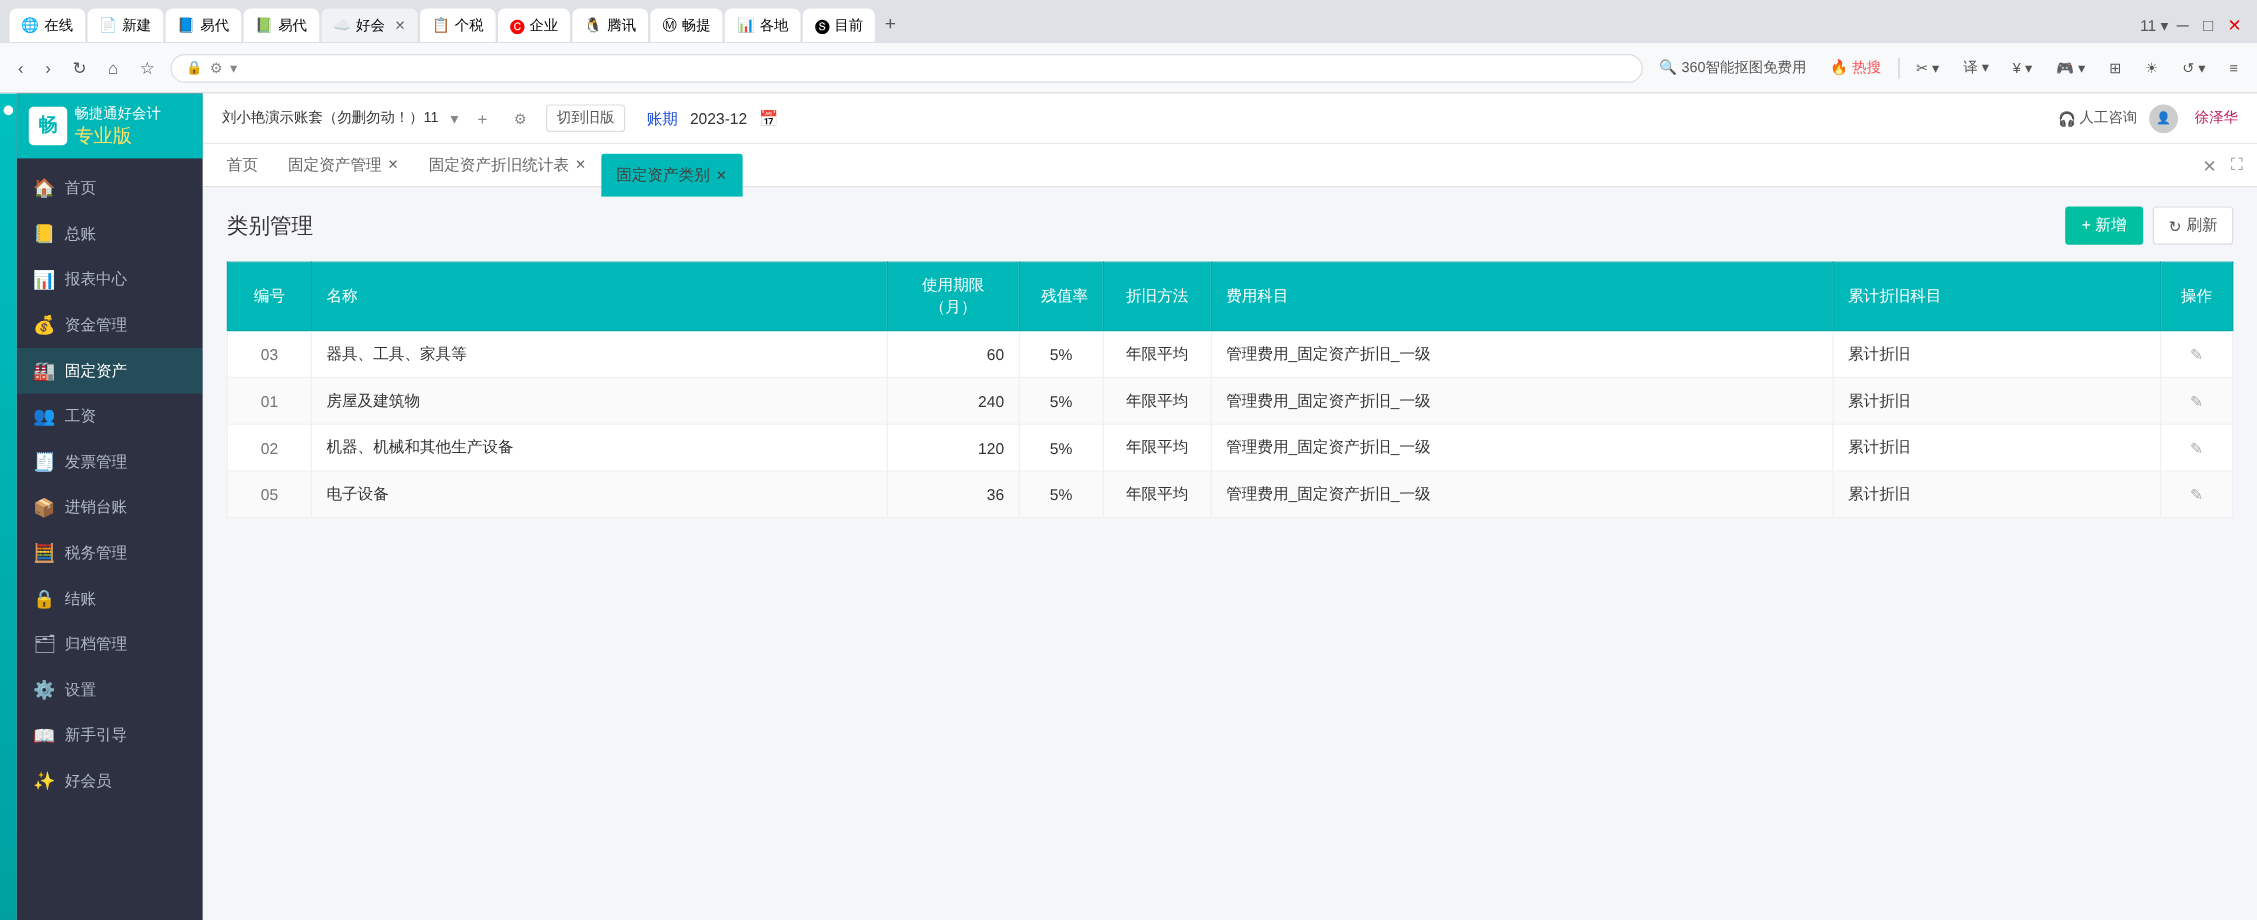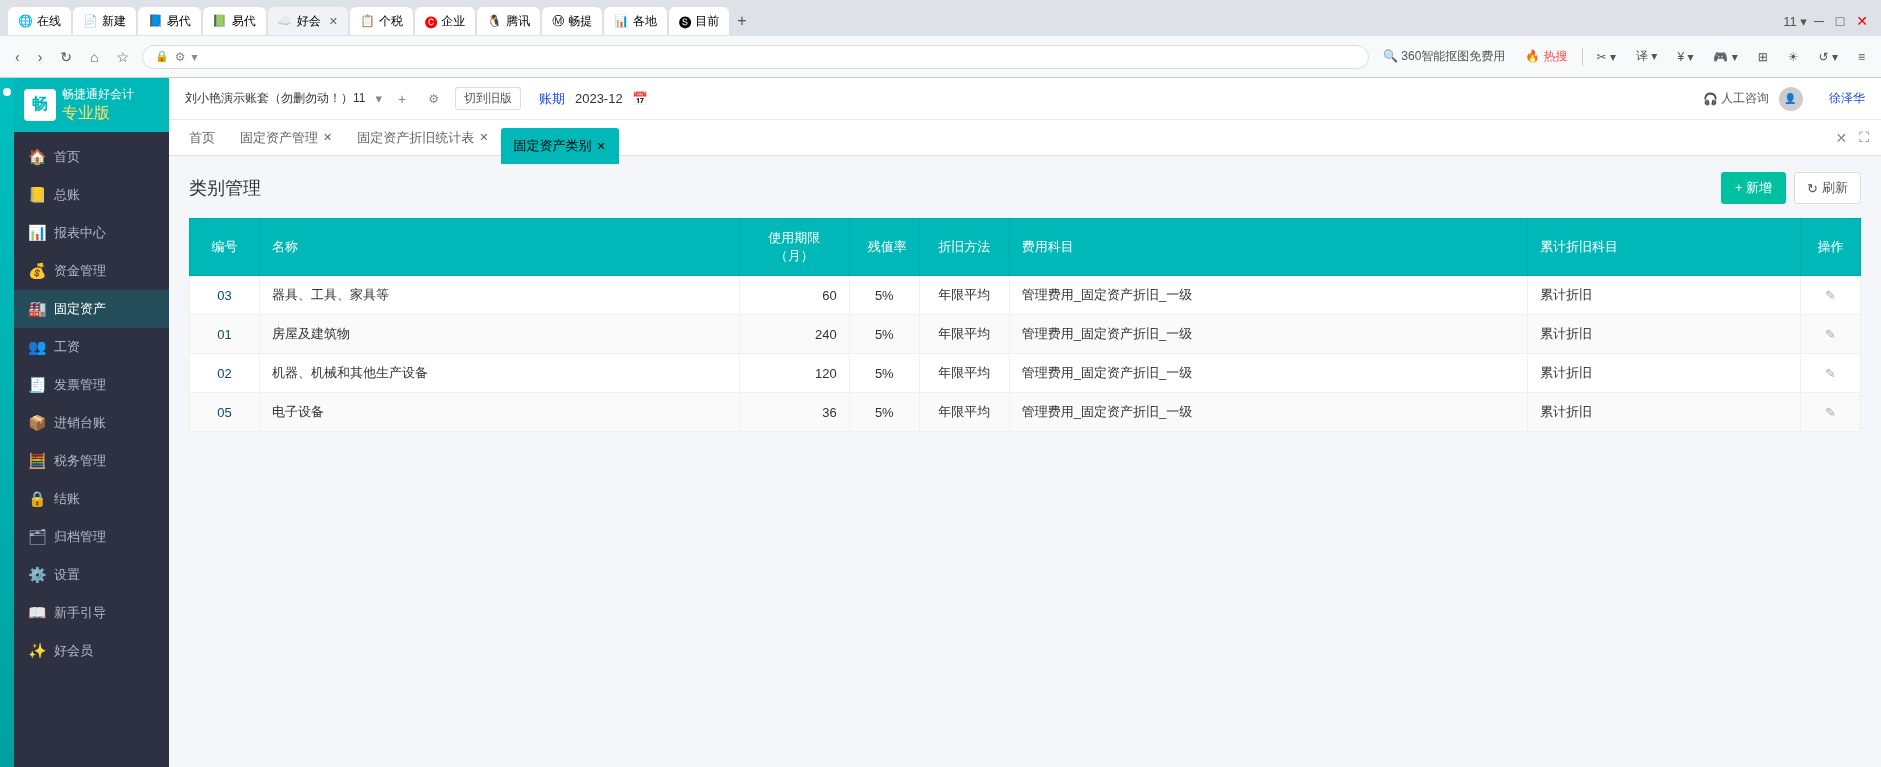--- a/index.html
+++ b/index.html
@@ -48,21 +48,21 @@
     .period-btn { background: #fff; border: 1px solid #ddd; border-radius: 3px; padding: 2px 8px; cursor: pointer; font-size: 12px; color: #555; }
     .period-label { color: #1d4ed8; }
     .period-value { color: #333; font-weight: 500; }
     .calendar-icon { color: #00b8b8; }
     .top-action-btn { background: none; border: none; cursor: pointer; font-size: 12px; color: #555; display: flex; align-items: center; gap: 3px; }
     .user-avatar { width: 24px; height: 24px; background: #ccc; border-radius: 50%; display: inline-flex; align-items: center; justify-content: center; font-size: 10px; color: #666; }
 
     
     .page-tabs { background: #fff; border-bottom: 1px solid #e0e0e0; display: flex; align-items: center; padding: 0 8px; height: 36px; gap: 0; }
     .page-tab { display: flex; align-items: center; padding: 0 12px; height: 36px; font-size: 13px; color: #666; cursor: pointer; border-right: 1px solid transparent; gap: 5px; white-space: nowrap; }
-    .page-tab.active { color: #000000; background: #00b8b8; border-radius: 3px 3px 0 0; margin-top: 17px; }
+    .page-tab.active { color: #404040; background: #00b8b8; border-radius: 3px 3px 0 0; margin-top: 17px; }
     .page-tab .tab-x { font-size: 11px; cursor: pointer; }
     .page-tab-actions { margin-left: auto; display: flex; gap: 4px; }
     .page-tab-action { background: none; border: none; cursor: pointer; color: #888; font-size: 14px; padding: 2px 4px; }
 
     
     .content-area { flex: 1; padding: 16px 20px; overflow-y: auto; }
     .content-header { display: flex; align-items: center; justify-content: space-between; margin-bottom: 14px; }
     .content-title { font-size: 18px; color: #333; font-weight: 500; }
     .header-actions { display: flex; gap: 8px; }
     .btn-add { background: #00c0a0; color: #fff; border: none; border-radius: 3px; padding: 6px 14px; cursor: pointer; font-size: 13px; display: flex; align-items: center; gap: 4px; }
@@ -70,21 +70,21 @@
 
     
     .data-table { width: 100%; border-collapse: collapse; background: #fff; }
     .data-table thead tr { background: #00b8b8; color: #fff; }
     .data-table thead th { padding: 10px 12px; font-size: 13px; font-weight: 500; text-align: left; border: 1px solid #00a8a8; }
     .data-table thead th.center { text-align: center; }
     .data-table tbody tr { border-bottom: 1px solid #f0f0f0; }
     .data-table tbody td { padding: 10px 12px; font-size: 13px; color: #333; border: 1px solid #f0f0f0; }
     .data-table tbody td.center { text-align: center; }
     .data-table tbody td.right { text-align: right; }
-    .code-link { color: #0c4a6e; cursor: pointer; }
+    .code-link { color: #737373; cursor: pointer; }
     .edit-icon { color: #aaa; cursor: pointer; font-size: 13px; }
   </style>
 </head>
 <body>
 
 <div class="tab-bar">
   <div class="browser-tab">
     <span>🌐</span>
     <span>在线</span>
   </div>
@@ -253,21 +253,21 @@
       <button class="period-btn">切到旧版</button>
       <span class="period-label" style="margin-left:8px;">账期</span>
       <span class="period-value">2023-12</span>
       <span class="calendar-icon">📅</span>
       <span style="flex:1"></span>
       <button class="top-action-btn">
         <span>🎧</span>
         <span>人工咨询</span>
       </button>
       <div class="user-avatar">👤</div>
-      <span style="font-size:12px;color:#1d4ed8;margin-left:16px;">徐泽华</span>
+      <span style="font-size:12px;color:#be185d;margin-left:4px;">徐泽华</span>
     </div>
 
     <div class="page-tabs">
       <div class="page-tab">
         <span>首页</span>
       </div>
       <div class="page-tab">
         <span>固定资产管理</span>
         <span class="tab-x">✕</span>
       </div>

